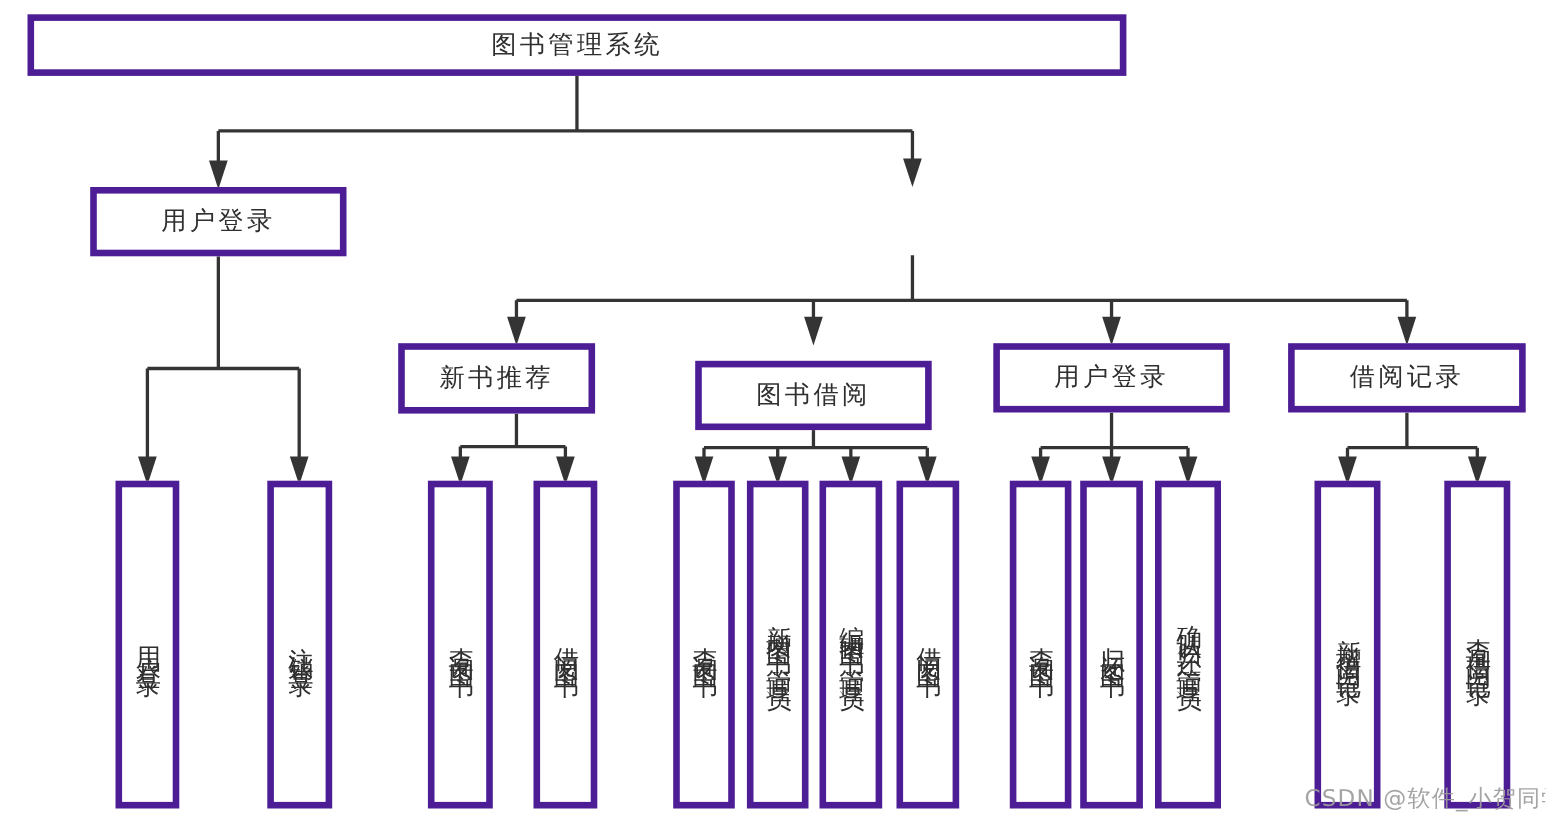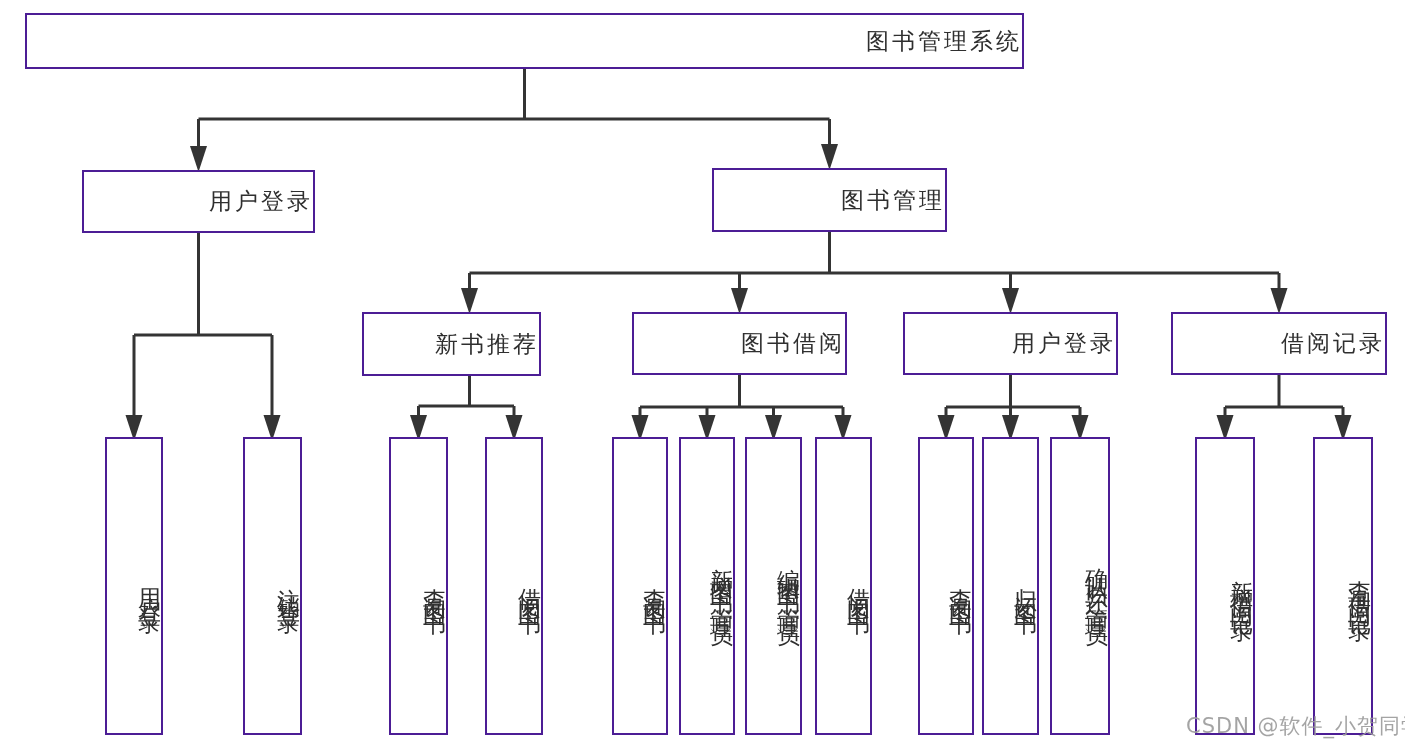--- a/index.html
+++ b/index.html
@@ -20,24 +20,24 @@
     left: 0;
     top: 0;
     width: 1405px;
     height: 747px;
     z-index: 1;
   }
   .box {
     position: absolute;
     box-sizing: border-box;
     background: #ffffff;
-    border: 2px solid #4c1d95;
+    border: 6px solid #4c1d95;
     display: flex;
     align-items: center;
-    justify-content: flex-end;
+    justify-content: center;
     color: #2f2f2f;
     z-index: 2;
   }
   .box.h span {
     font-size: 23px;
     letter-spacing: 3px;
     white-space: nowrap;
     line-height: 1;
   }
   .box.v span {
@@ -104,28 +104,25 @@
     </g>
   </svg>
 
   <div class="box h" style="left:25px;top:13px;width:999px;height:56px">
     <span>图书管理系统</span>
   </div>
 
   <div class="box h" style="left:82px;top:170px;width:233px;height:63px">
     <span>用户登录</span>
   </div>
-  <div class="box h" style="left:712px;top:168px;width:235px;height:64px">
-    <span>图书管理</span>
-  </div>
 
   <div class="box h" style="left:362px;top:312px;width:179px;height:64px">
     <span>新书推荐</span>
   </div>
-  <div class="box h" style="left:632px;top:312px;width:215px;height:63px">
+  <div class="box h" style="left:632px;top:328px;width:215px;height:63px">
     <span>图书借阅</span>
   </div>
   <div class="box h" style="left:903px;top:312px;width:215px;height:63px">
     <span>用户登录</span>
   </div>
   <div class="box h" style="left:1171px;top:312px;width:216px;height:63px">
     <span>借阅记录</span>
   </div>
 
   <div class="box v" style="left:105px;top:437px;width:58px;height:298px">

